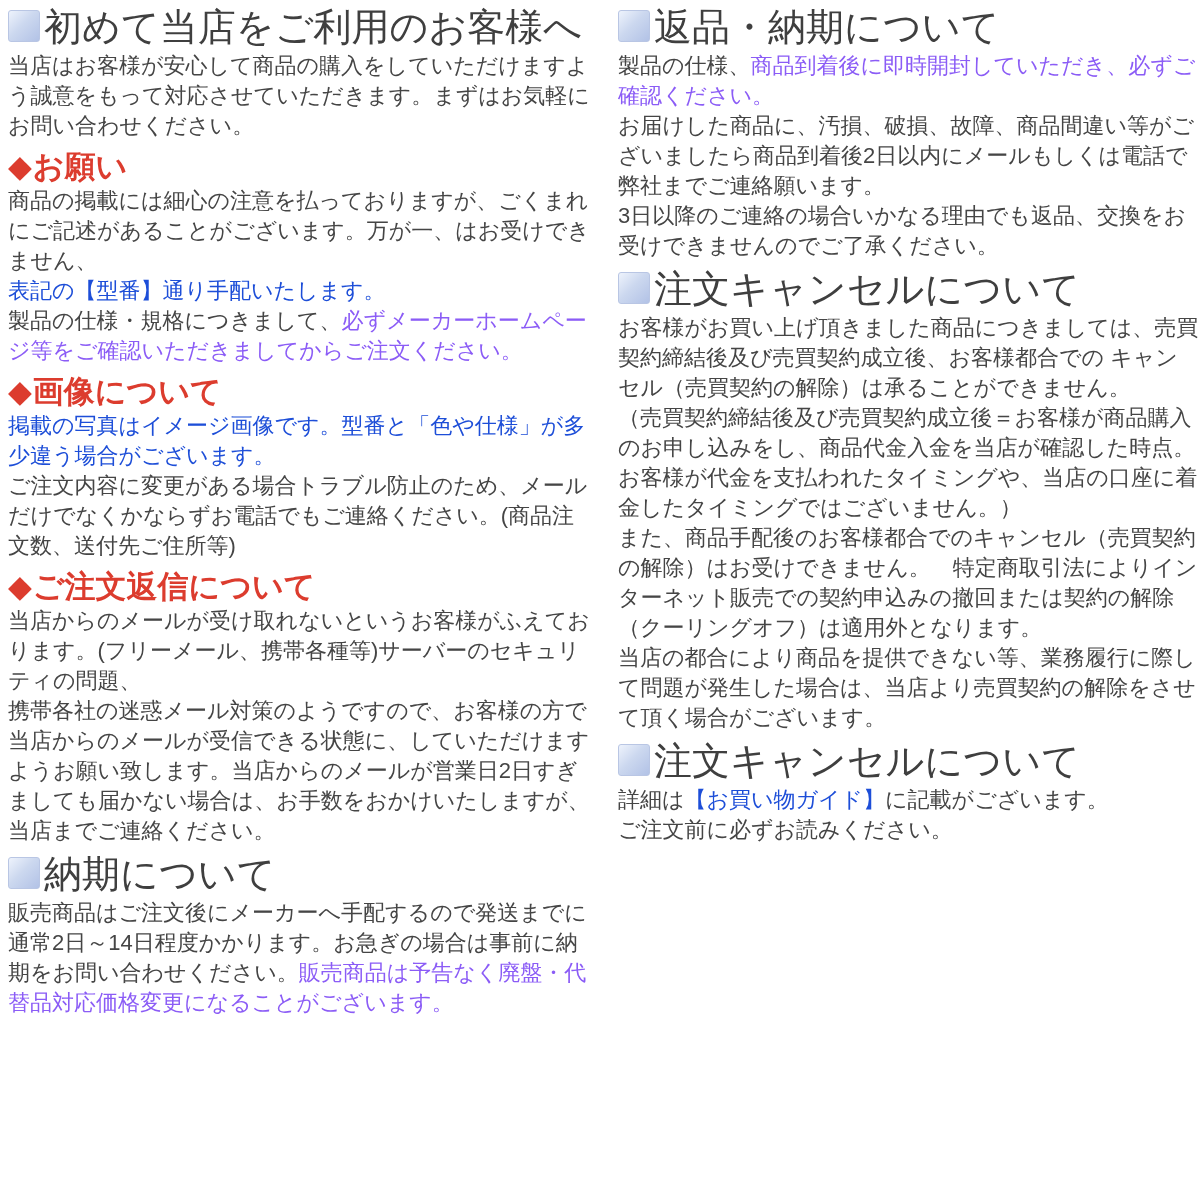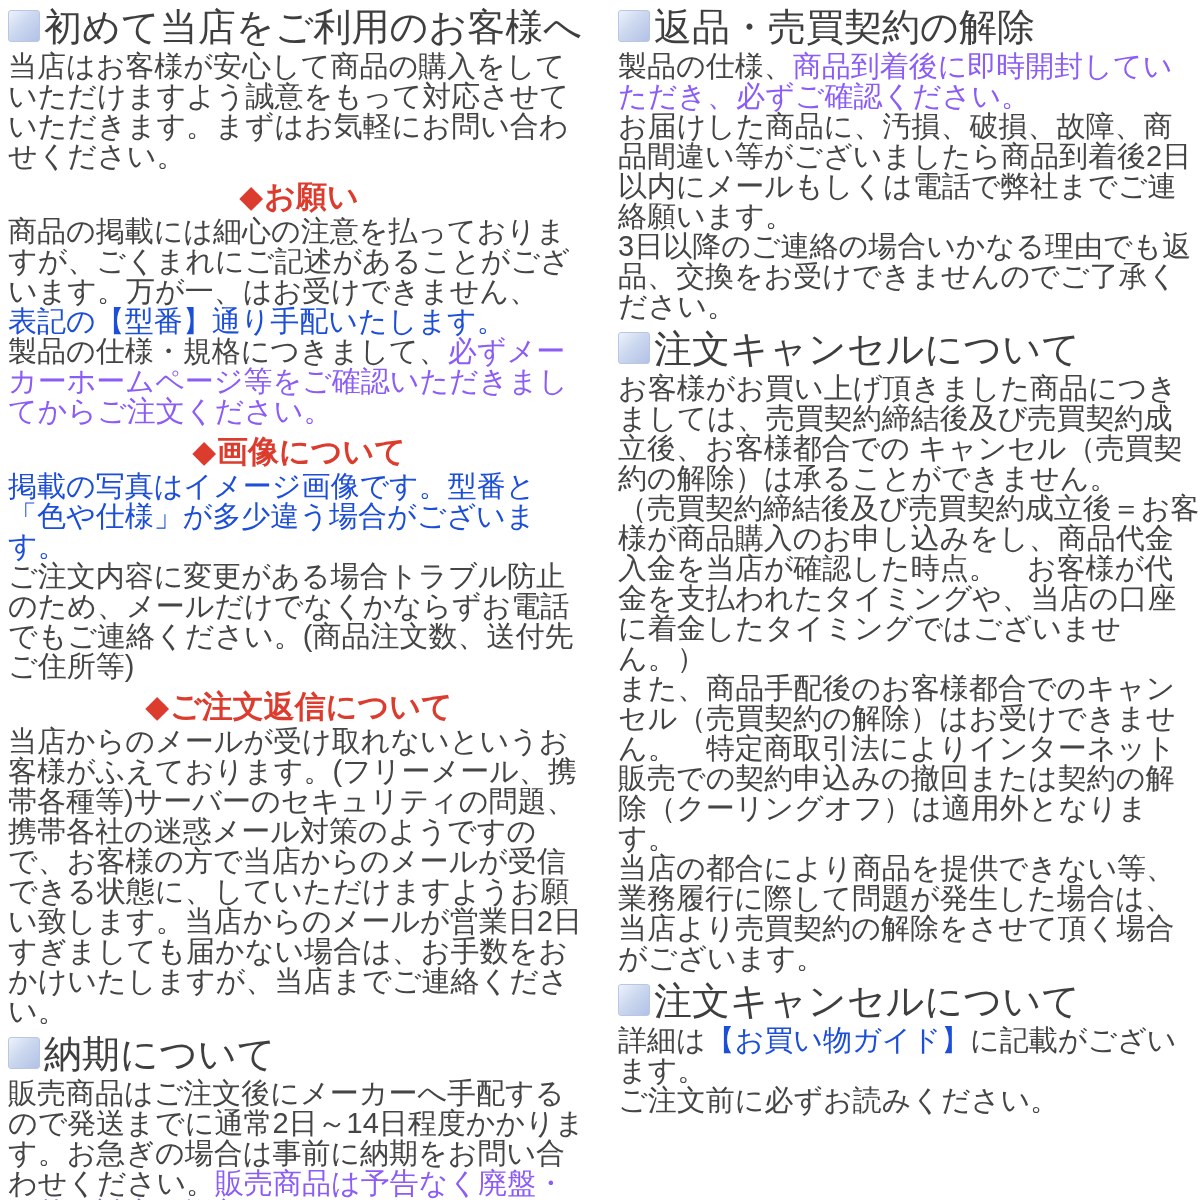--- a/index.html
+++ b/index.html
@@ -17,25 +17,25 @@
   }
   .column .heading:first-child{margin-top:0;}
   .sq{
     display:inline-block;width:30px;height:30px;
     background:linear-gradient(135deg,#eef3fc 0%,#ccd8ef 45%,#b2c2e6 100%);
     border:1px solid #b9c6e4;border-radius:3px;
     margin-right:4px;vertical-align:-2px;
   }
   .subheading{
     font-size:31px;line-height:36px;font-weight:bold;color:#dc3c2e;
-    margin:8px 0 1px 0;white-space:nowrap;text-align:center;
+    margin:8px 0 1px 0;white-space:nowrap;
   }
   .diamond{margin-right:1px;}
   .body{
-    font-size:29px;line-height:30px;color:#454545;
+    font-size:22px;line-height:30px;color:#454545;
     word-break:break-all;overflow-wrap:break-word;
   }
   .c-k{color:#454545;}
   .c-r{color:#1d4ed8;}
   .c-b{color:#8b5cf6;}
 </style>
 </head>
 <body>
 
 <div class="page">
@@ -46,21 +46,21 @@
         <div class="subheading"><span class="diamond">◆</span><span class="ht">お願い</span></div>
         <div class="body"><span class="c-k">商品の掲載には細心の注意を払っておりますが、ごくまれにご記述があることがございます。万が一、はお受けできません、</span><br><span class="c-r">表記の【型番】通り手配いたします。</span><br><span class="c-k">製品の仕様・規格につきまして、</span><span class="c-b">必ずメーカーホームページ等をご確認いただきましてからご注文ください。</span></div>
         <div class="subheading"><span class="diamond">◆</span><span class="ht">画像について</span></div>
         <div class="body"><span class="c-r">掲載の写真はイメージ画像です。型番と「色や仕様」が多少違う場合がございます。</span><br><span class="c-k">ご注文内容に変更がある場合トラブル防止のため、メールだけでなくかならずお電話でもご連絡ください。(商品注文数、送付先ご住所等)</span></div>
         <div class="subheading"><span class="diamond">◆</span><span class="ht">ご注文返信について</span></div>
         <div class="body"><span class="c-k">当店からのメールが受け取れないというお客様がふえております。(フリーメール、携帯各種等)サーバーのセキュリティの問題、</span><br><span class="c-k">携帯各社の迷惑メール対策のようですので、お客様の方で当店からのメールが受信できる状態に、していただけますようお願い致します。当店からのメールが営業日2日すぎましても届かない場合は、お手数をおかけいたしますが、当店までご連絡ください。</span></div>
         <div class="heading"><span class="sq"></span><span class="ht">納期について</span></div>
         <div class="body"><span class="c-k">販売商品はご注文後にメーカーへ手配するので発送までに通常2日～14日程度かかります。お急ぎの場合は事前に納期をお問い合わせください。</span><span class="c-b">販売商品は予告なく廃盤・代替品対応価格変更になることがございます。</span></div>
       </div>
       <div class="column">
-        <div class="heading"><span class="sq"></span><span class="ht">返品・売買契約の解除</span></div>
+        <div class="heading"><span class="sq"></span><span class="ht">返品・納期について</span></div>
         <div class="body"><span class="c-k">製品の仕様、</span><span class="c-b">商品到着後に即時開封していただき、必ずご確認ください。</span><br><span class="c-k">お届けした商品に、汚損、破損、故障、商品間違い等がございましたら商品到着後2日以内にメールもしくは電話で弊社までご連絡願います。</span><br><span class="c-k">3日以降のご連絡の場合いかなる理由でも返品、交換をお受けできませんのでご了承ください。</span></div>
         <div class="heading"><span class="sq"></span><span class="ht">注文キャンセルについて</span></div>
         <div class="body"><span class="c-k">お客様がお買い上げ頂きました商品につきましては、売買契約締結後及び売買契約成立後、お客様都合での キャンセル（売買契約の解除）は承ることができません。</span><br><span class="c-k">（売買契約締結後及び売買契約成立後＝お客様が商品購入のお申し込みをし、商品代金入金を当店が確認した時点。　お客様が代金を支払われたタイミングや、当店の口座に着金したタイミングではございません。）</span><br><span class="c-k">また、商品手配後のお客様都合でのキャンセル（売買契約の解除）はお受けできません。　特定商取引法によりインターネット販売での契約申込みの撤回または契約の解除（クーリングオフ）は適用外となります。</span><br><span class="c-k">当店の都合により商品を提供できない等、業務履行に際して問題が発生した場合は、当店より売買契約の解除をさせて頂く場合がございます。</span></div>
         <div class="heading"><span class="sq"></span><span class="ht">注文キャンセルについて</span></div>
         <div class="body"><span class="c-k">詳細は</span><span class="c-r">【お買い物ガイド】</span><span class="c-k">に記載がございます。</span><br><span class="c-k">ご注文前に必ずお読みください。</span></div>
       </div>
     </div>
 </div>
 
 </body></html>

